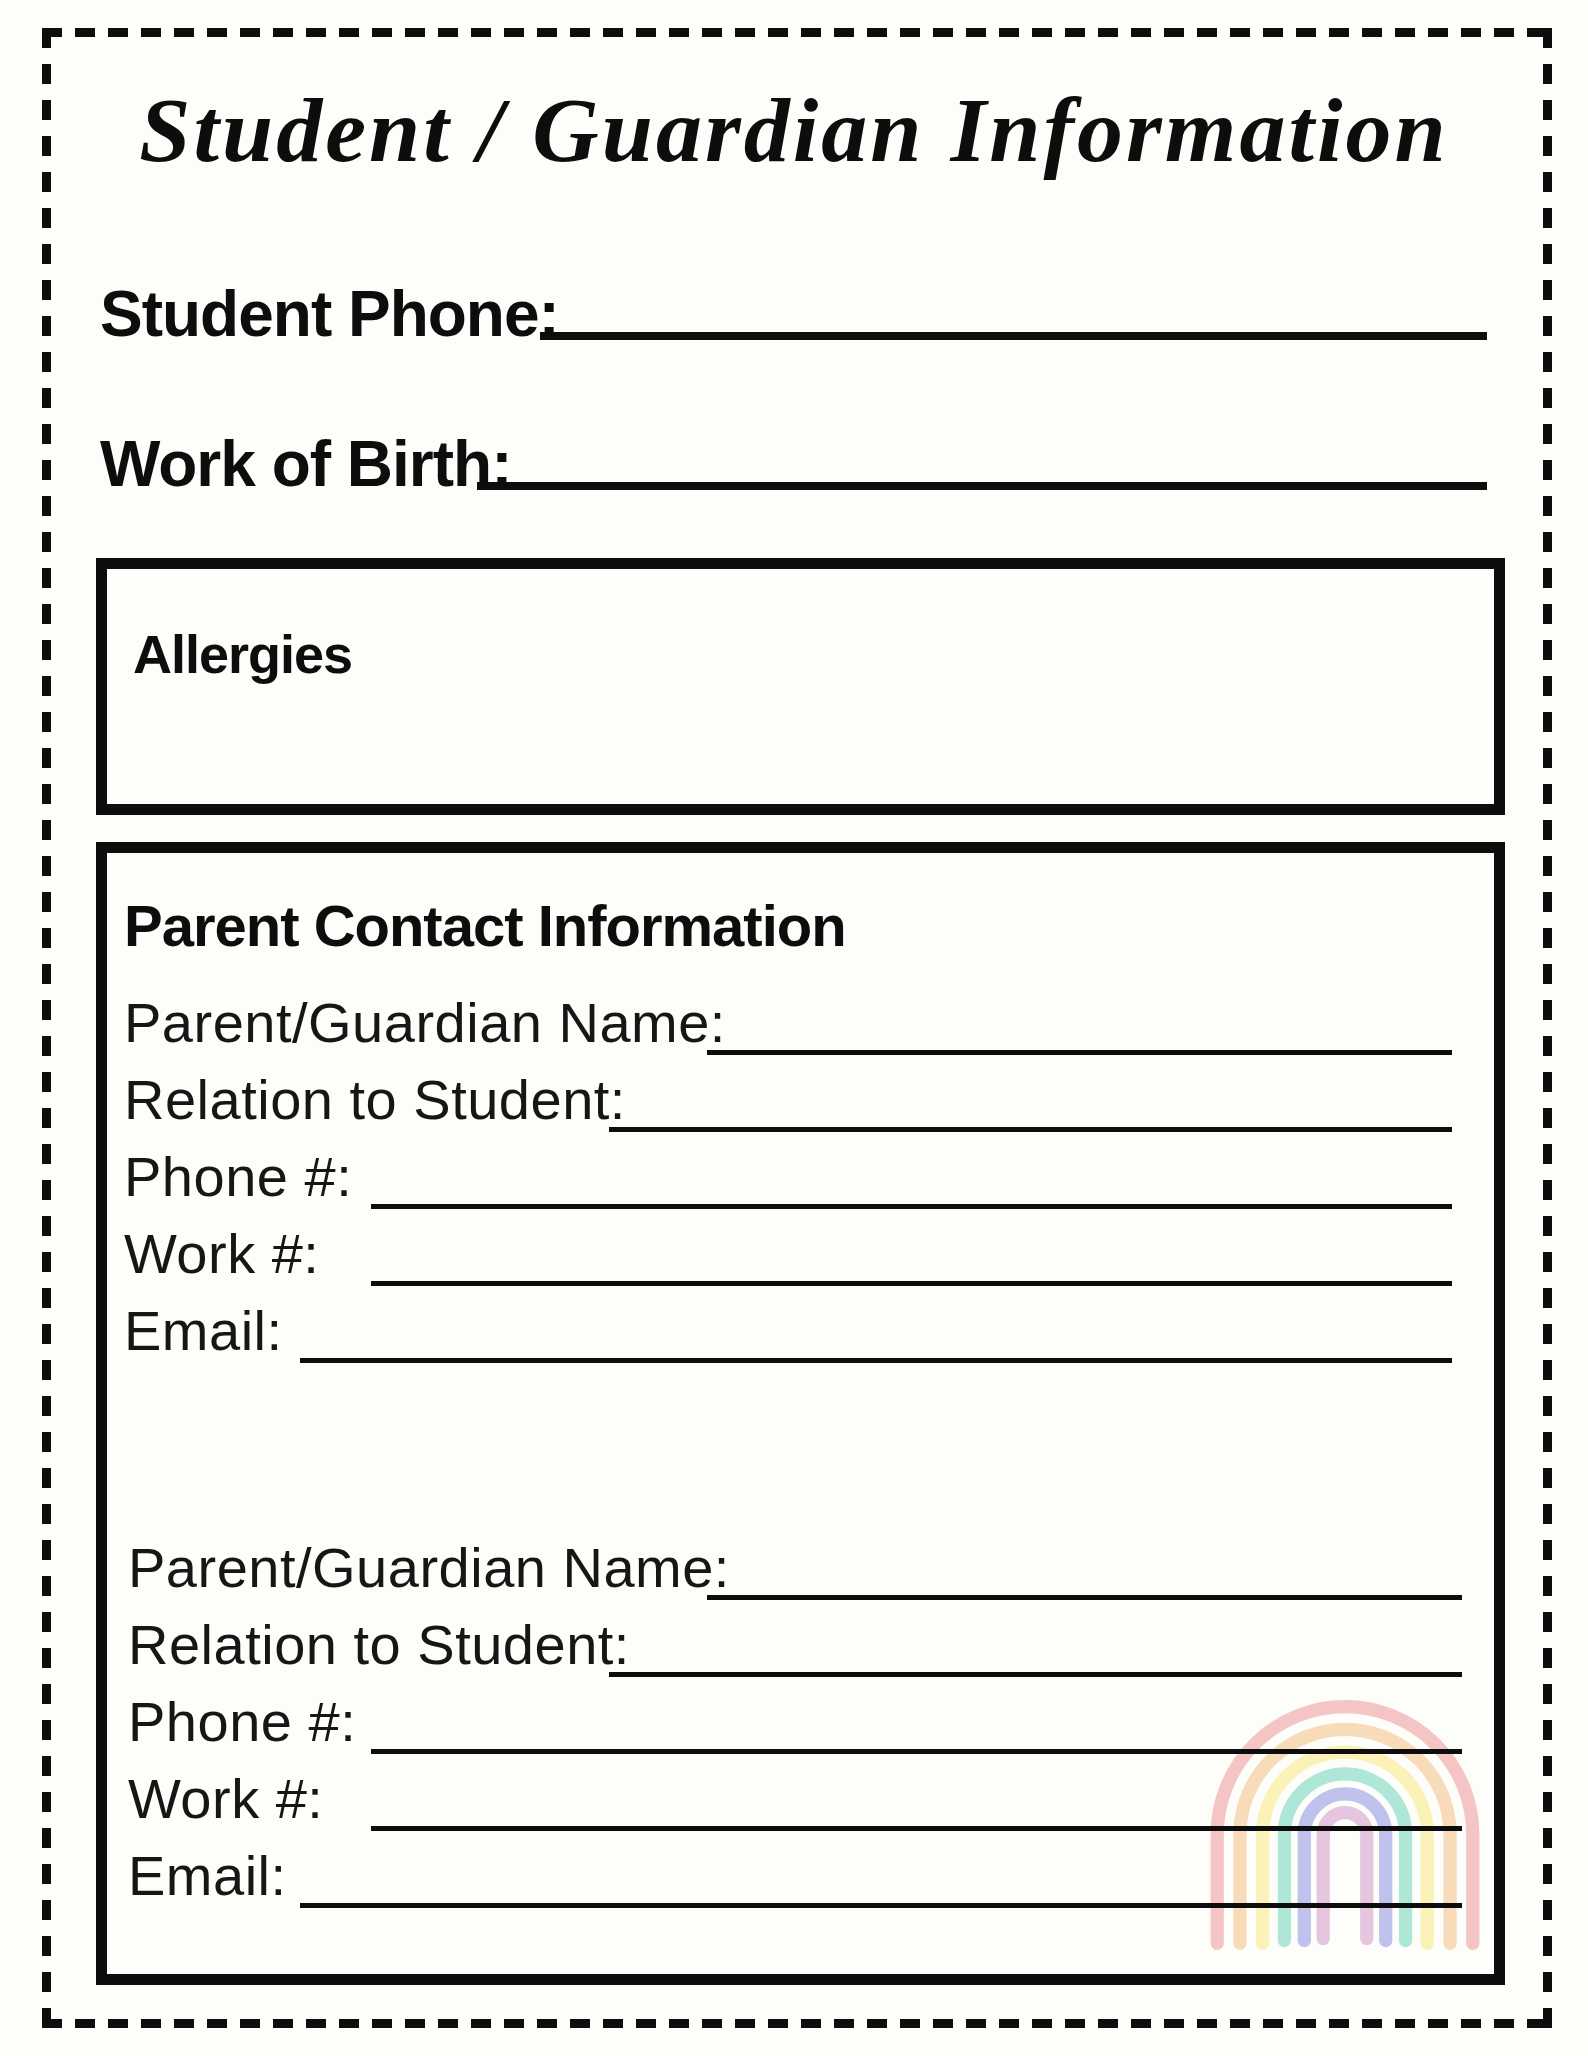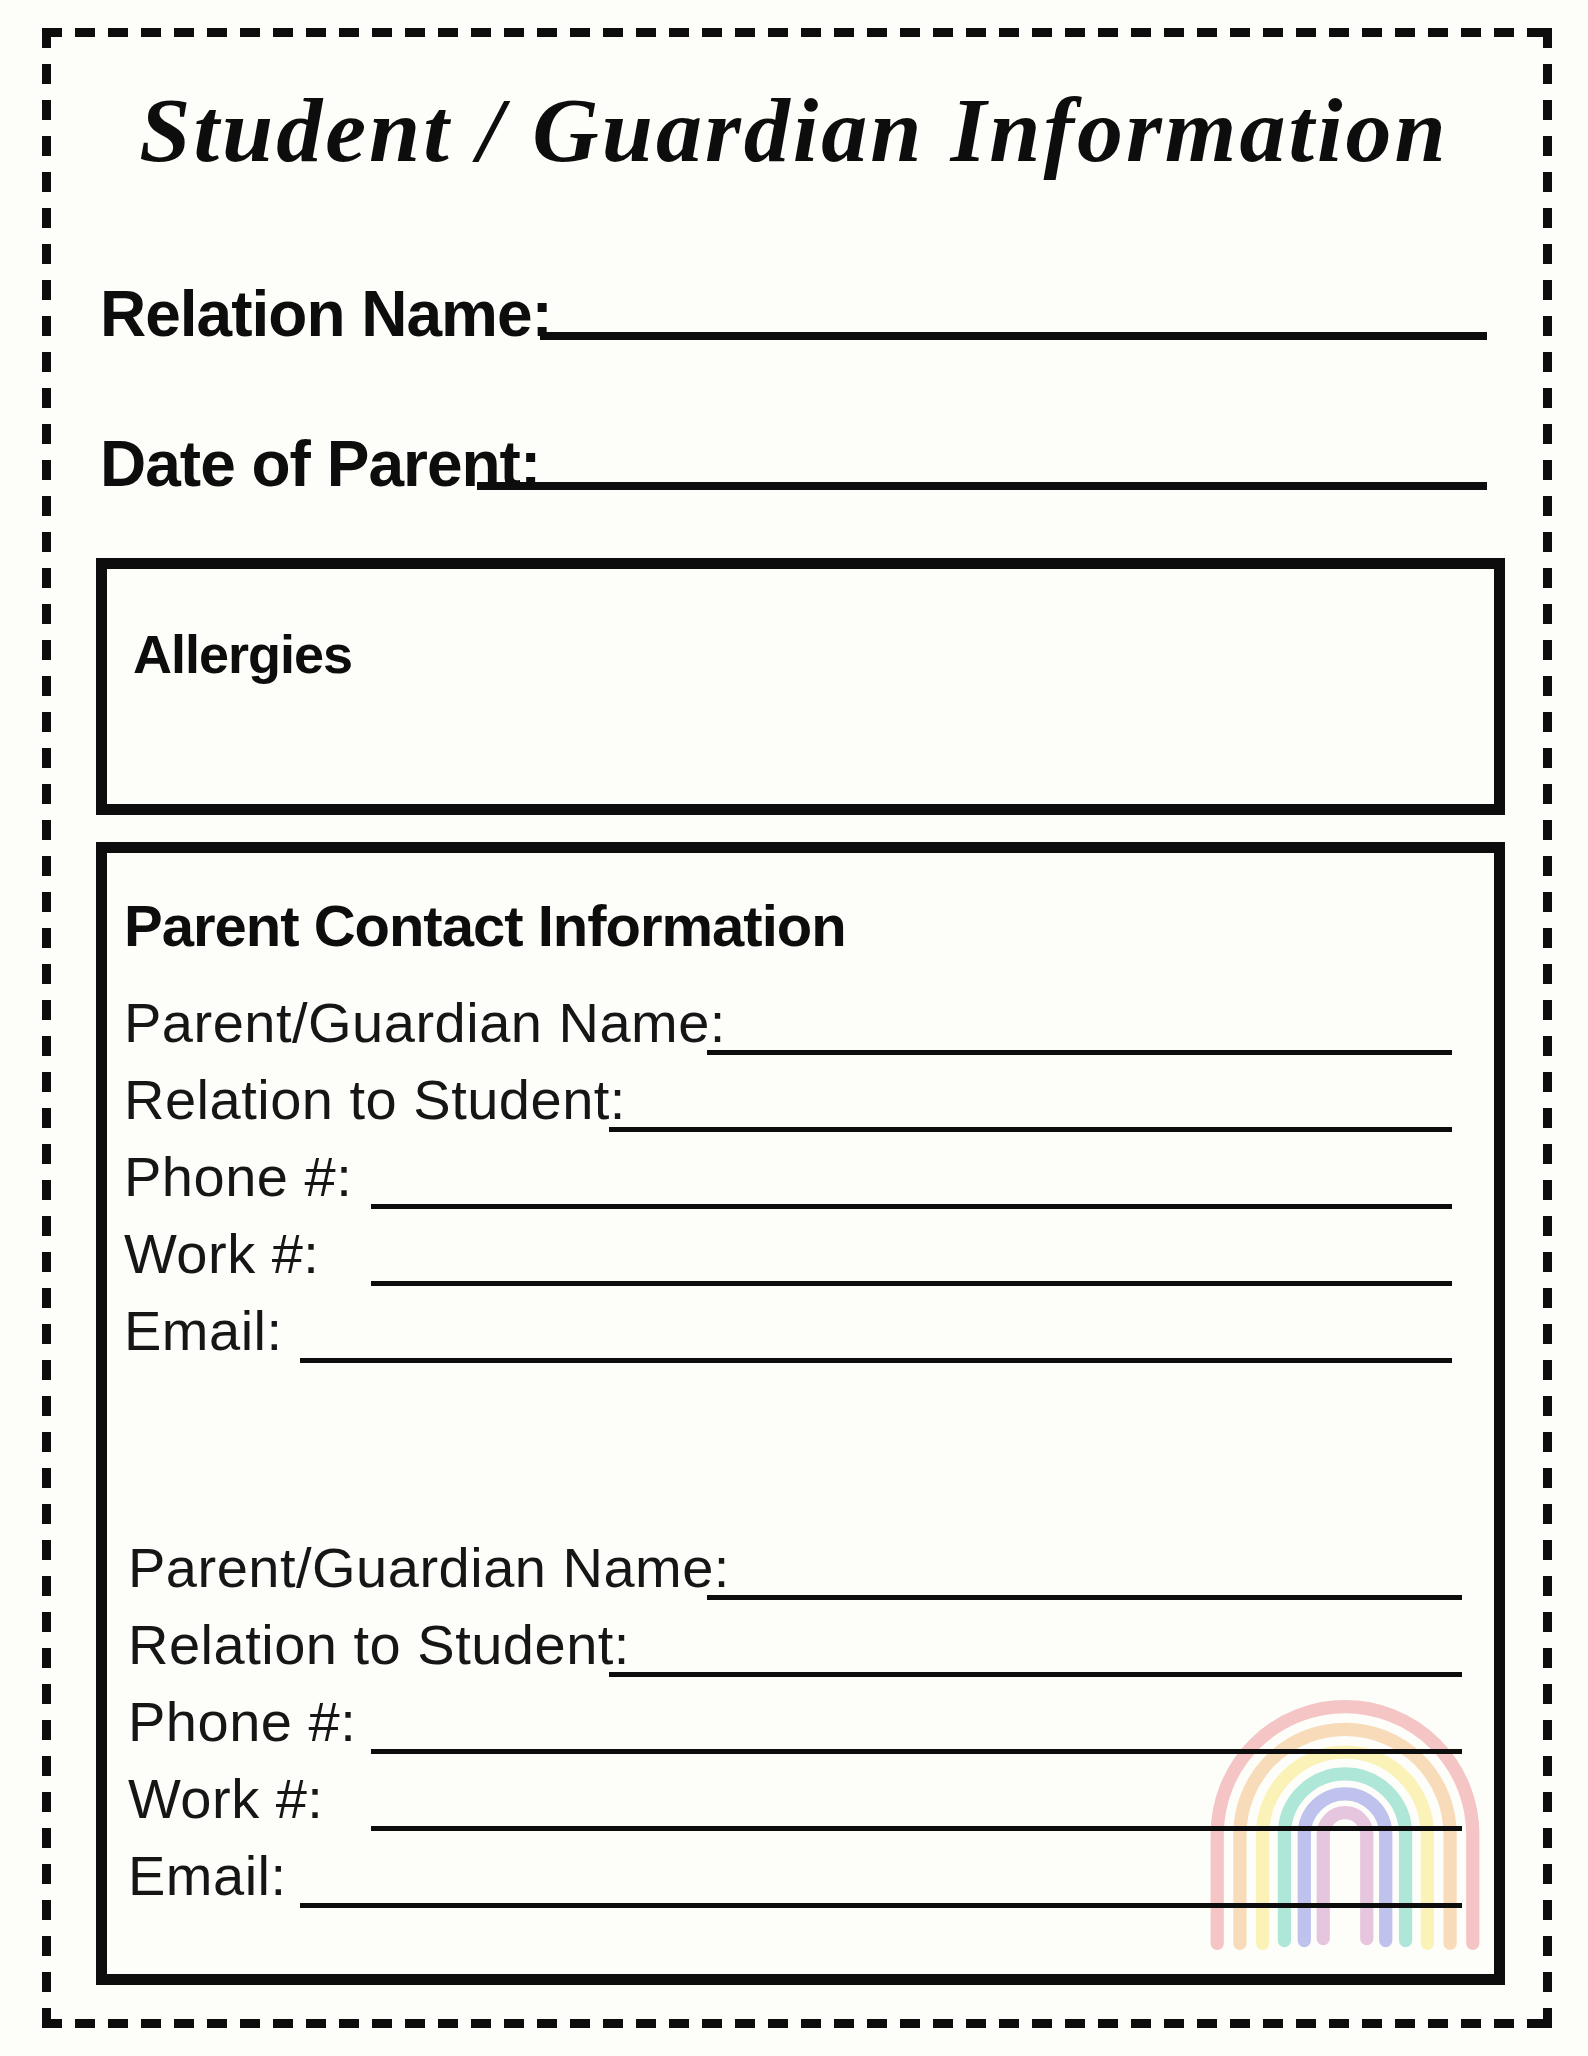--- a/index.html
+++ b/index.html
@@ -60,24 +60,24 @@
 
   <div class="dashed-frame">
     <div class="dash-h top"></div>
     <div class="dash-h bottom"></div>
     <div class="dash-v left"></div>
     <div class="dash-v right"></div>
   </div>
 
   <div class="title">Student / Guardian Information</div>
 
-  <div class="lbl-bold" style="left:100px; top:282px;">Relation Name:</div>
+  <div class="lbl-bold" style="left:100px; top:282px;">Student Phone:</div>
   <div class="uline thick" style="left:540px; top:332px; width:947px;"></div>
 
-  <div class="lbl-bold" style="left:100px; top:432px;">Date of Parent:</div>
+  <div class="lbl-bold" style="left:100px; top:432px;">Work of Birth:</div>
   <div class="uline thick" style="left:477px; top:482px; width:1010px;"></div>
 
   <div class="box" style="left:96px; top:558px; width:1409px; height:257px;">
     <div class="box-label" style="left:26px; top:18px;margin-top:40px;">Allergies</div>
     <div class="fill-area" style="left:10px; top:80px; right:10px; bottom:10px;"></div>
   </div>
 
   <div class="box" style="left:96px; top:842px; width:1409px; height:1143px;">
 
     <div class="section-header" style="left:17px; top:44px;">Parent Contact Information</div>

